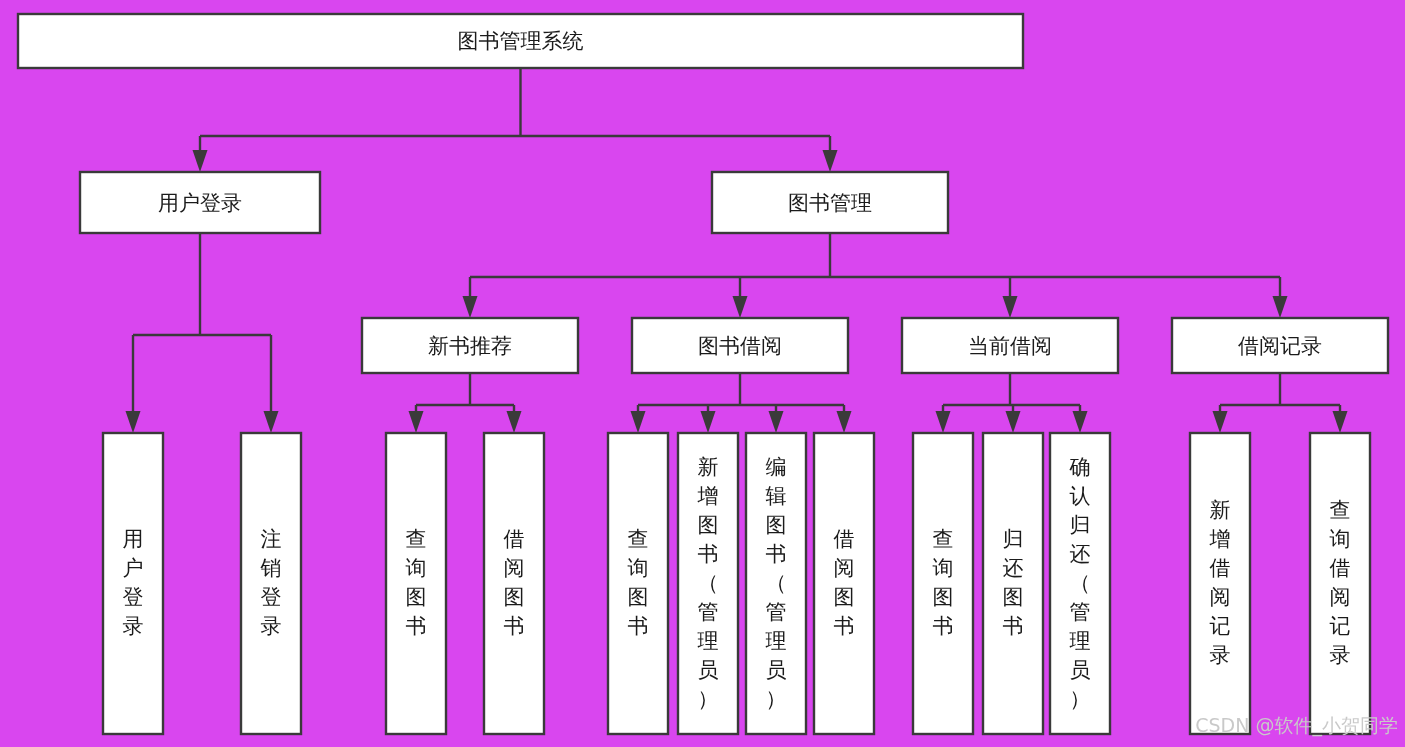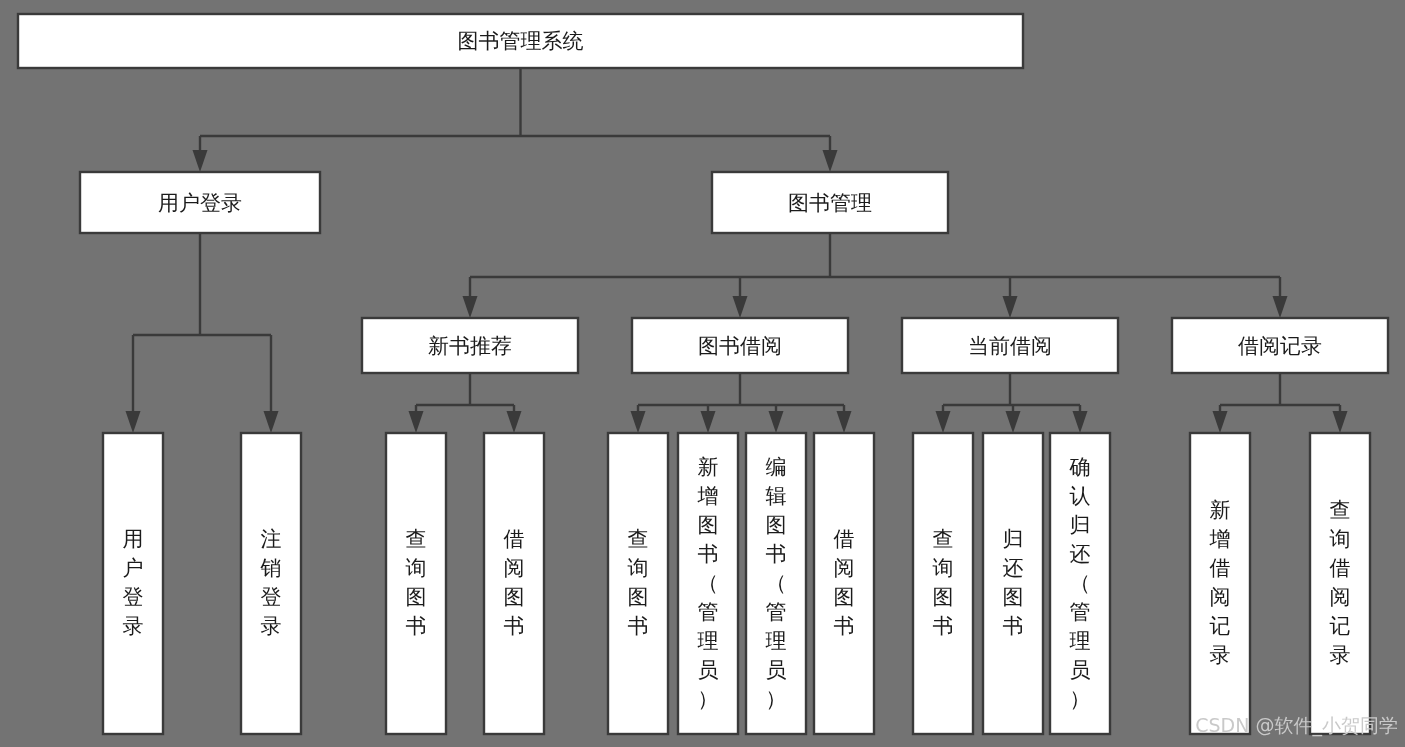--- a/index.html
+++ b/index.html
@@ -8,21 +8,21 @@
     padding: 0;
     background: #ffffff;
   }
   body {
     font-family: "DejaVu Sans", "Liberation Sans", sans-serif;
   }
   #diagram-root {
     position: relative;
     width: 1405px;
     height: 747px;
-    background: #737373;
+    background: #d946ef;
     overflow: hidden;
   }
   svg.diagram-canvas {
     position: absolute;
     left: 0;
     top: 0;
     width: 1405px;
     height: 747px;
     display: block;
   }

